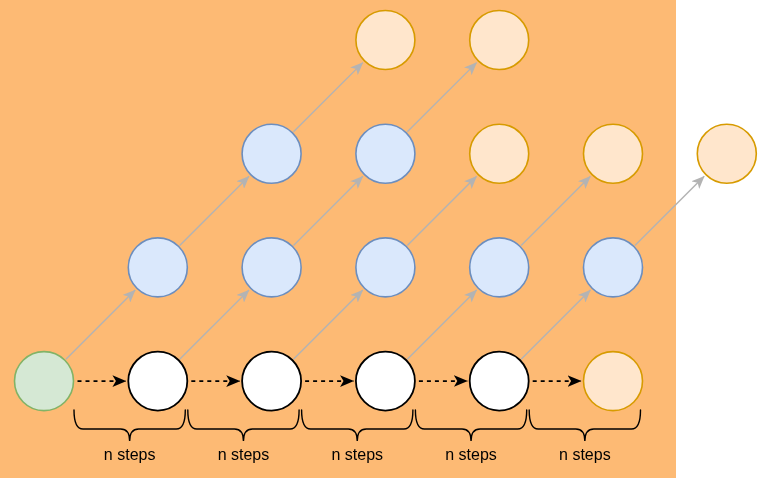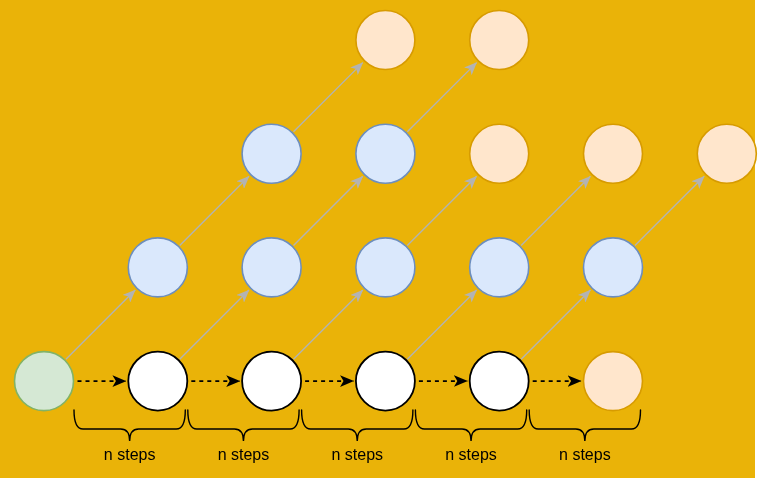--- a/index.html
+++ b/index.html
@@ -6,23 +6,23 @@
     margin: 0;
     padding: 0;
     background: #ffffff;
     width: 766px;
     height: 478px;
     overflow: hidden;
     font-family: "Liberation Sans", sans-serif;
   }
   #canvas-wrap {
     position: relative;
-    width: 755px;
+    width: 676px;
     height: 478px;
-    background: #eab308;
+    background: #fdba74;
   }
   svg text.brace-label {
     font-family: "Liberation Sans", sans-serif;
     font-size: 16px;
     fill: #000000;
   }
 </style>
 </head>
 <body>
 

